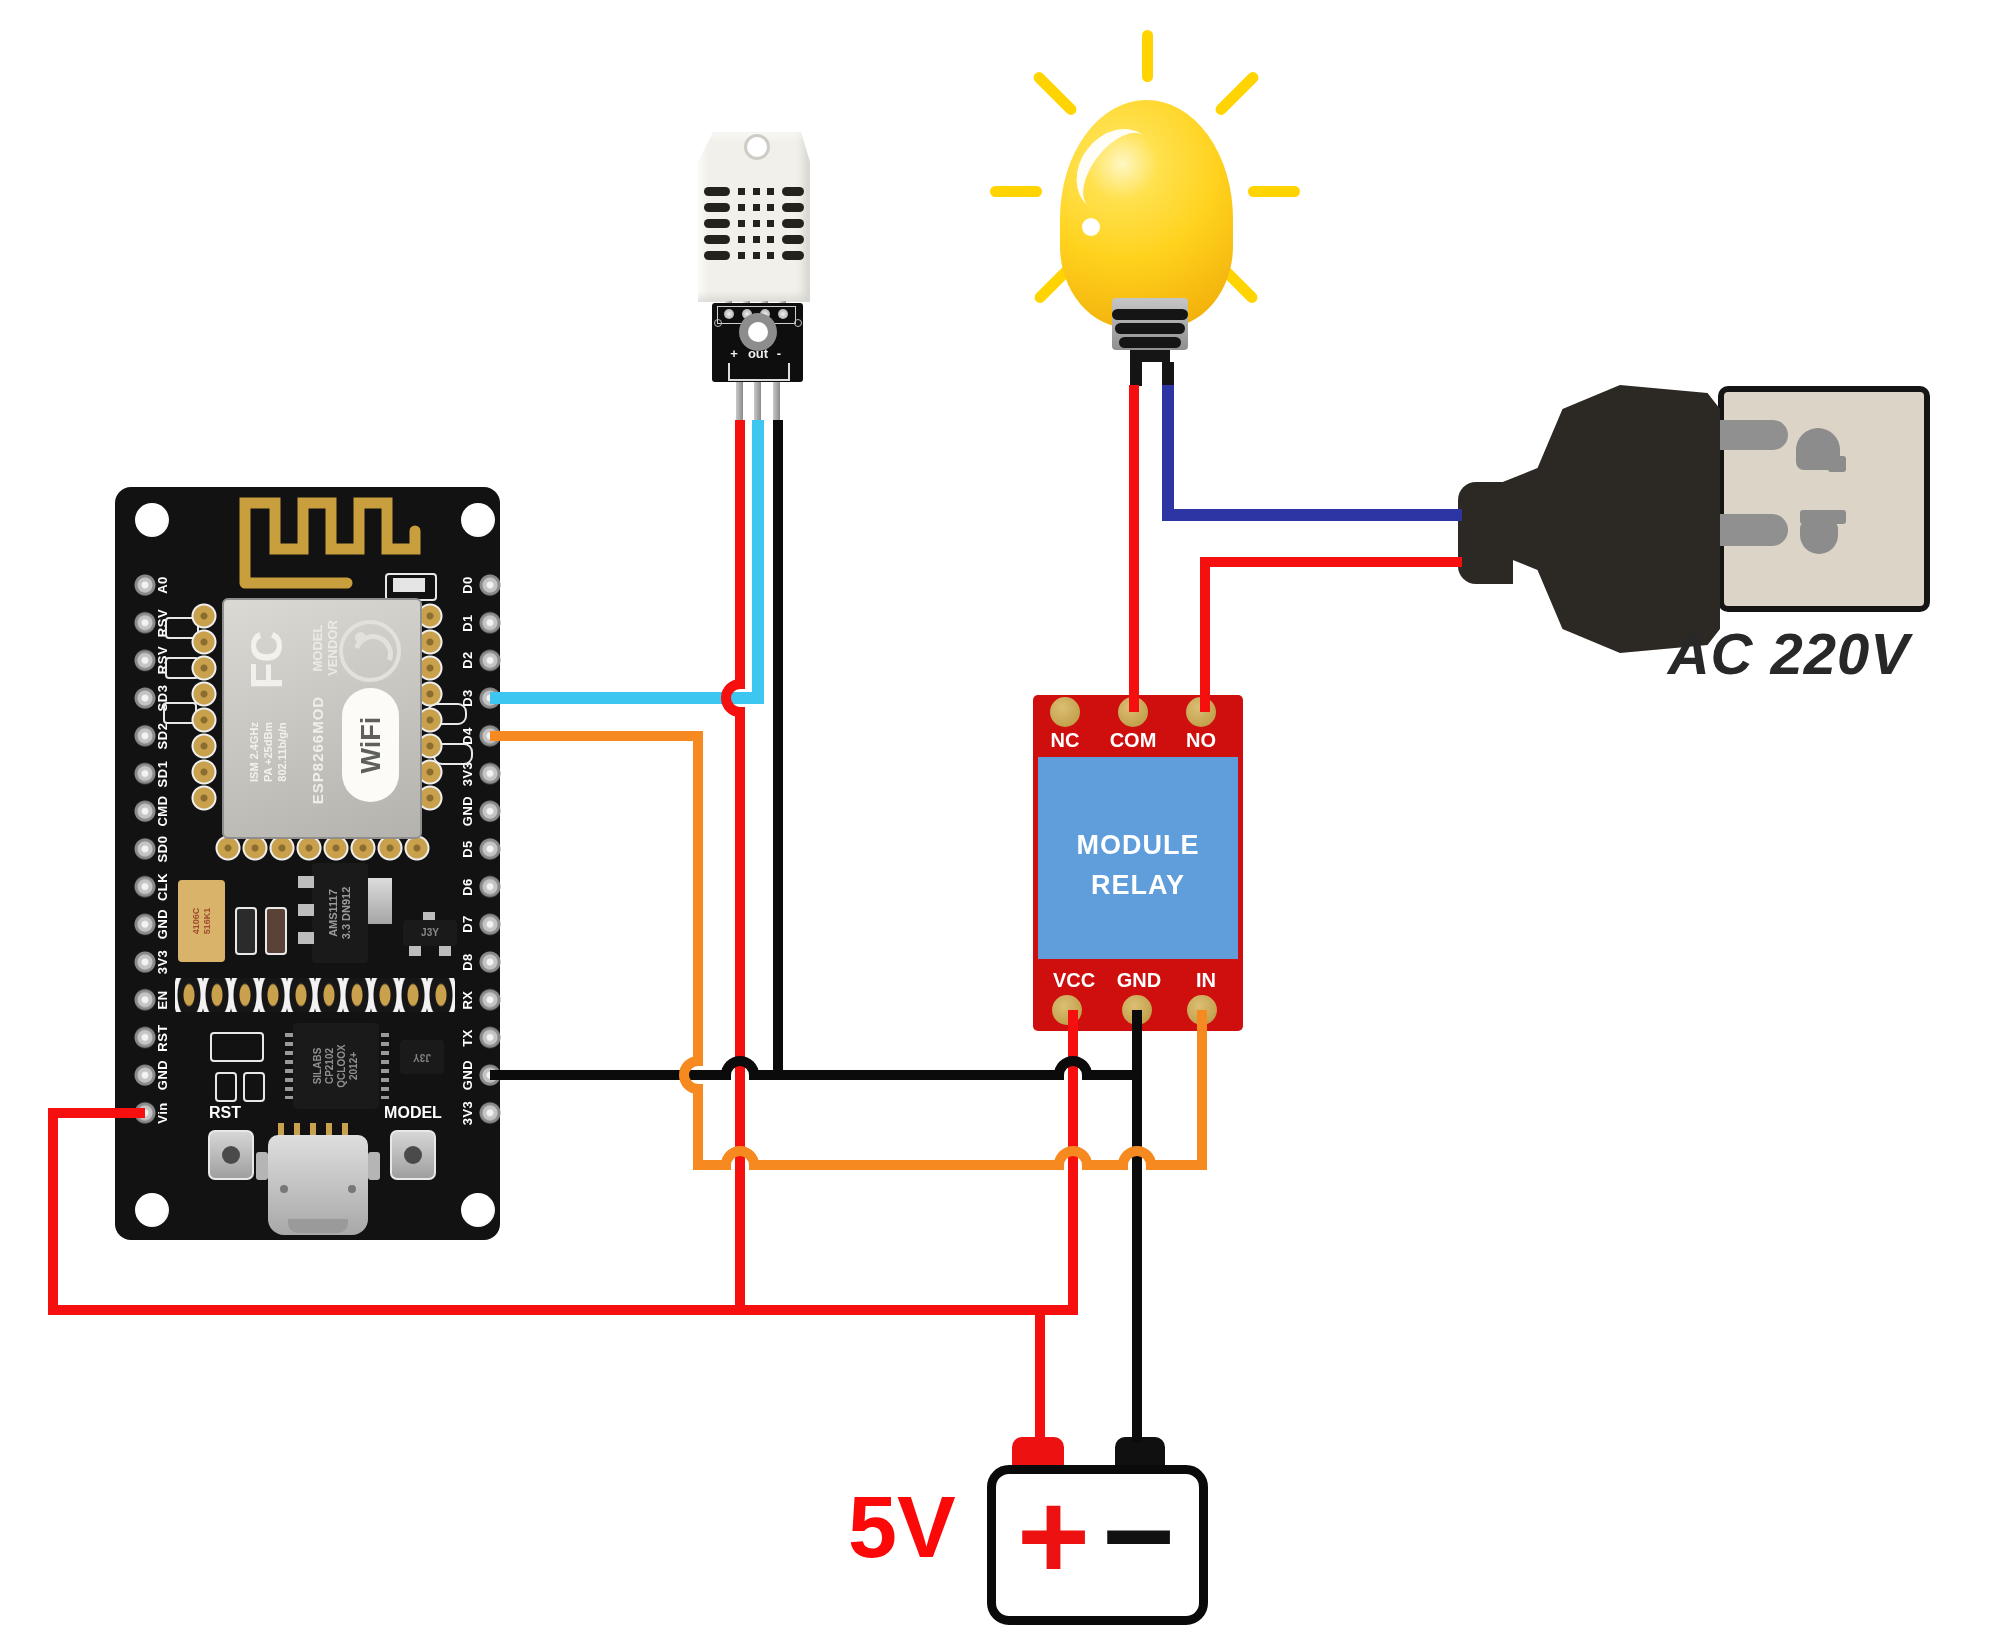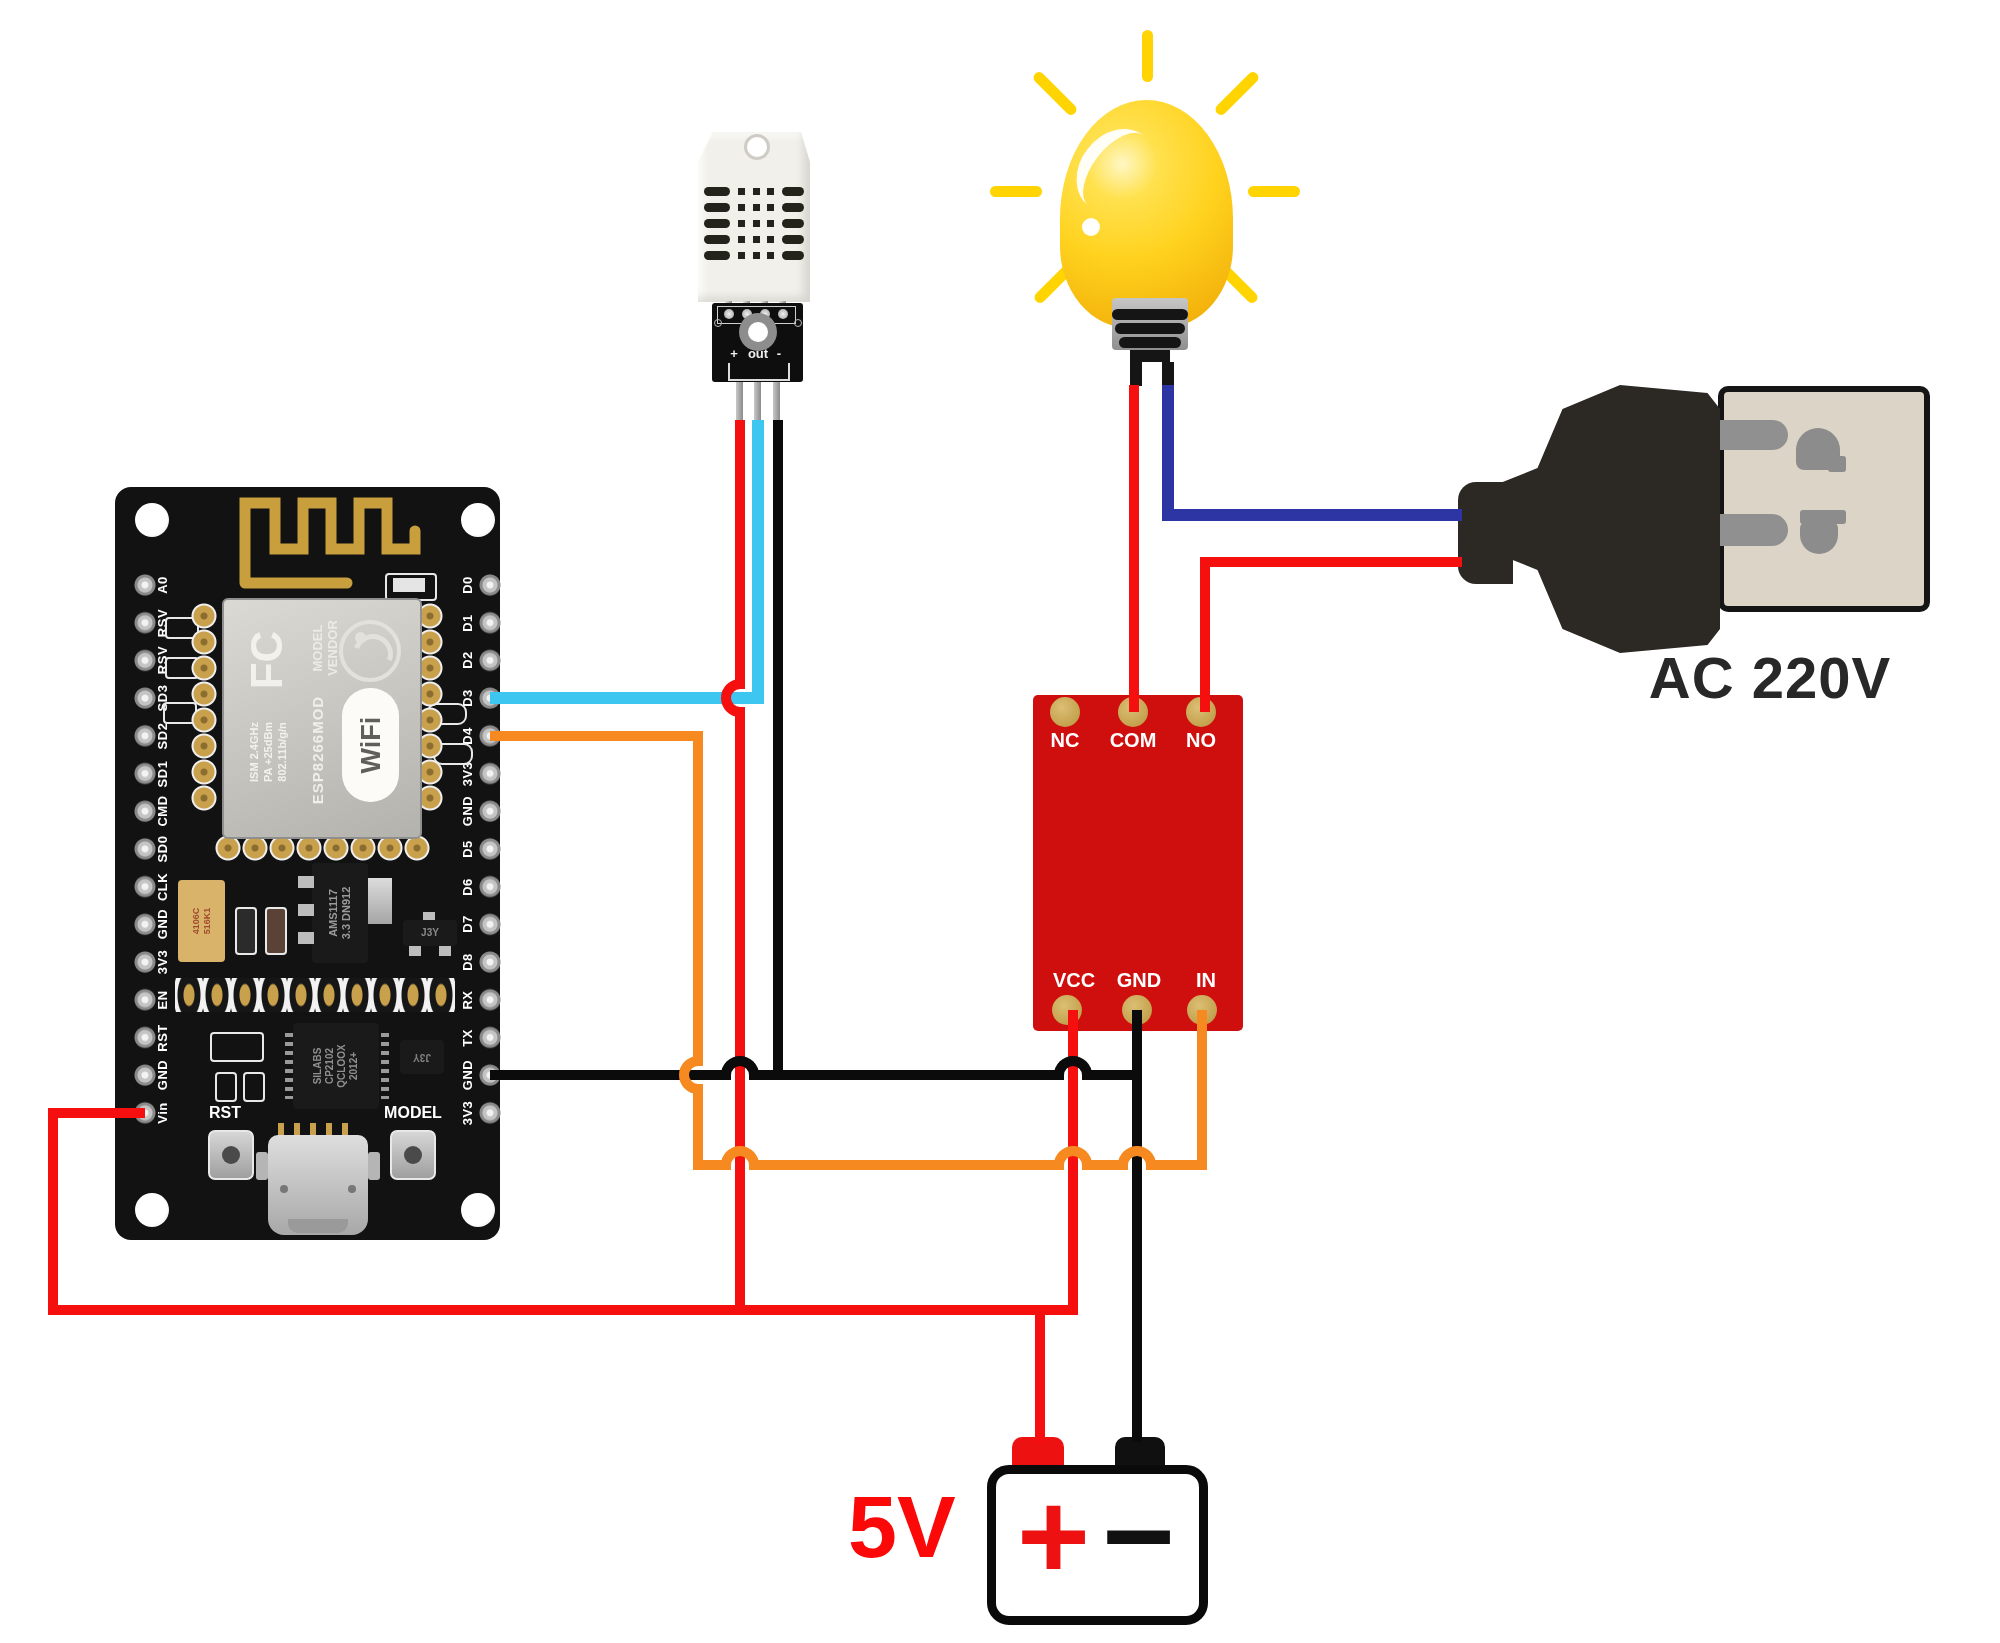--- a/index.html
+++ b/index.html
@@ -282,40 +282,46 @@
     <div class="a" style="left:177px;top:334px;width:12px;height:24px;background:#151515;"></div>
   </div>
 
   <div class="relay a">
     <div class="rpad" style="left:17px;top:2px;"></div>
     <div class="rpad" style="left:85px;top:2px;"></div>
     <div class="rpad" style="left:153px;top:2px;"></div>
     <div class="rlab" style="left:14px;top:34px;width:36px;">NC</div>
     <div class="rlab" style="left:71px;top:34px;width:58px;">COM</div>
     <div class="rlab" style="left:144px;top:34px;width:48px;">NO</div>
+    <div class="a" style="left:5px;top:62px;width:200px;height:202px;background:#5f9edb;">
+      <div class="a" style="left:0;top:68px;width:200px;text-align:center;font:700 27px/40px 'Liberation Sans',sans-serif;color:#fff;letter-spacing:1px;">
+        <div>MODULE</div>
+        <div>RELAY</div>
+      </div>
+    </div>
     <div class="rlab" style="left:14px;top:274px;width:54px;">VCC</div>
     <div class="rlab" style="left:79px;top:274px;width:54px;">GND</div>
     <div class="rlab" style="left:150px;top:274px;width:46px;">IN</div>
     <div class="rpad" style="left:19px;top:300px;"></div>
     <div class="rpad" style="left:89px;top:300px;"></div>
     <div class="rpad" style="left:154px;top:300px;"></div>
   </div>
 
   <div class="a" style="left:1718px;top:386px;width:200px;height:214px;background:#dcd4c7;border:6px solid #151515;border-radius:10px;">
     <div class="a" style="left:72px;top:36px;width:44px;height:42px;background:#8c8c8c;border-radius:22px 22px 8px 8px;"></div>
     <div class="a" style="left:104px;top:64px;width:18px;height:16px;background:#8c8c8c;border-radius:3px;"></div>
     <div class="a" style="left:76px;top:118px;width:46px;height:14px;background:#8c8c8c;border-radius:3px;"></div>
     <div class="a" style="left:76px;top:130px;width:38px;height:32px;background:#8c8c8c;border-radius:6px 6px 19px 19px;"></div>
   </div>
   <div class="a" style="left:1690px;top:420px;width:98px;height:30px;background:#909090;border-radius:15px;"></div>
   <div class="a" style="left:1690px;top:514px;width:98px;height:32px;background:#909090;border-radius:16px;"></div>
   <div class="a" style="left:1458px;top:482px;width:55px;height:102px;background:#2c2925;border-radius:18px 0 0 18px;"></div>
   <div class="a" style="left:1470px;top:385px;width:250px;height:268px;background:#2c2925;
        clip-path:polygon(0 41%,27% 31%,37% 9%,60% 0,95% 3%,100% 9%,100% 91%,95% 97%,60% 100%,37% 91%,27% 69%,0 59%);"></div>
-  <div class="a bigdark" style="left:1630px;top:648px;width:280px;text-align:center;">AC 220V</div>
+  <div class="a bigdark" style="left:1630px;top:624px;width:280px;text-align:right;font-style:italic;">AC 220V</div>
 
   <div class="a bigred" style="left:848px;top:1482px;width:120px;">5V</div>
   <div class="a" style="left:980px;top:1430px;width:215px;height:185px;">
     <div class="a" style="left:32px;top:7px;width:52px;height:30px;background:#ee1111;border-radius:10px 10px 2px 2px;"></div>
     <div class="a" style="left:135px;top:7px;width:50px;height:30px;background:#101010;border-radius:10px 10px 2px 2px;"></div>
     <div class="a" style="left:7px;top:35px;width:203px;height:142px;background:#fff;border:9px solid #0a0a0a;border-radius:22px;">
       <div class="a" style="left:10px;top:8px;width:95px;height:110px;text-align:center;font:700 125px/108px 'Liberation Sans',sans-serif;color:#ee1111;">+</div>
       <div class="a" style="left:100px;top:8px;width:85px;height:110px;text-align:center;font:700 125px/108px 'Liberation Sans',sans-serif;color:#111;">−</div>
     </div>
   </div>

